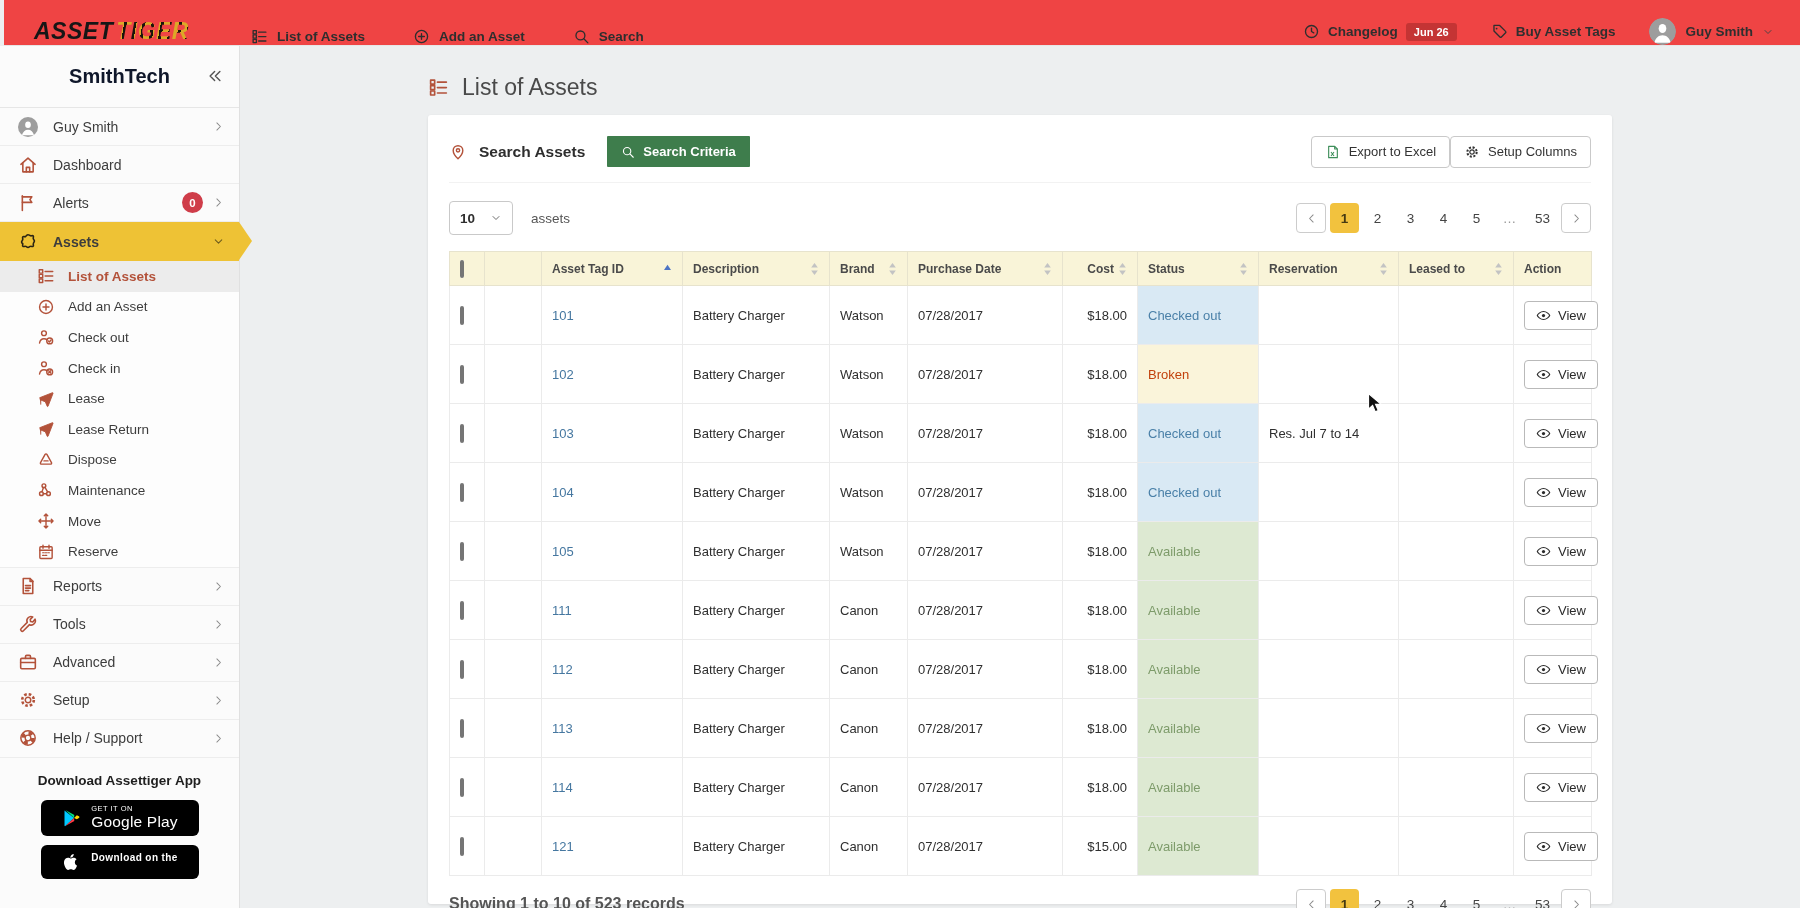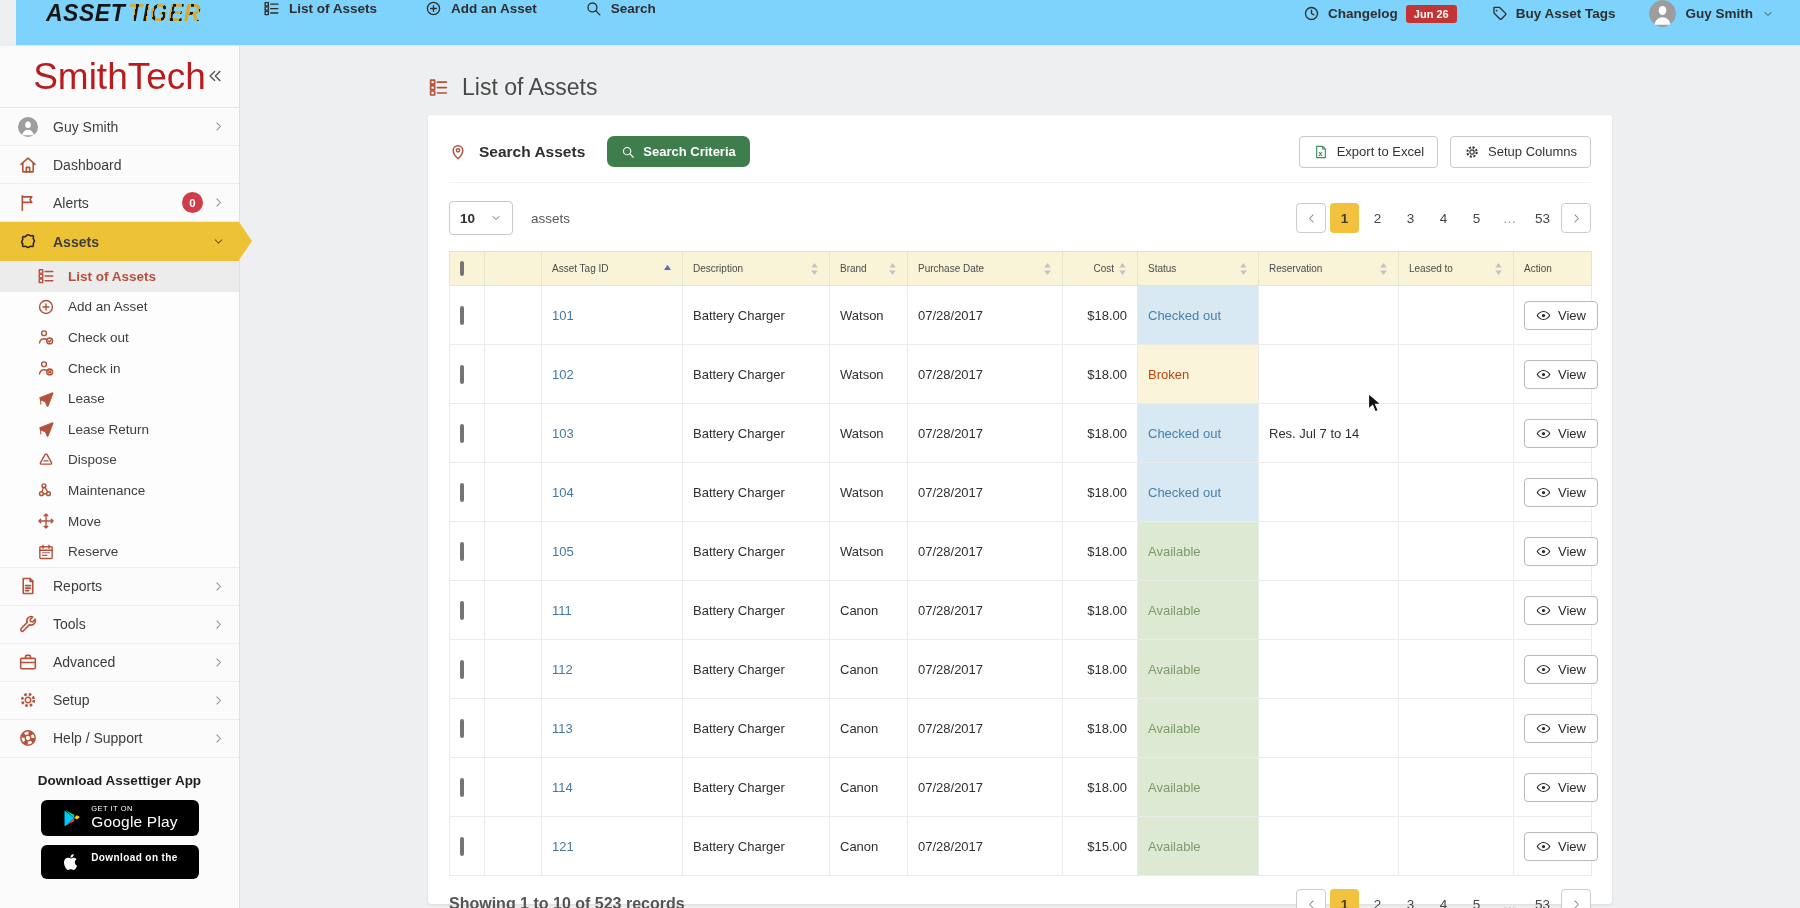--- a/index.html
+++ b/index.html
@@ -7,23 +7,23 @@
   body {
     position: relative; overflow: hidden;
     background: #edeff0;
     font-family: "Liberation Sans", sans-serif;
     color: #2f2f2f;
   }
   svg { display:block; }
 
   
   .topbar {
-    position:absolute; top:0; left:16px; right:0; height:46px;
-    background:#7dd3fc; border-bottom:1px solid #e6e6e6;
-    display:flex; align-items:flex-start; padding:0 26px 0 30px; z-index:30;
+    position:absolute; top:0; left:4px; right:0; height:46px;
+    background:#ef4444; border-bottom:1px solid #e6e6e6;
+    display:flex; align-items:flex-end; padding:0 26px 0 30px; z-index:30;
   }
   .logo { display:flex; align-items:baseline; font-style:italic; font-weight:900; font-size:23px; letter-spacing:.5px; margin-right:62px; }
   .logo .asset { color:#161616; }
   .logo .tiger {
     margin-left:3px; color:#cf9c1d;
     background:repeating-linear-gradient(100deg,#1a140a 0 3px,#dca827 3px 9px,#1a140a 9px 12px,#dca827 12px 18px);
     -webkit-background-clip:text; background-clip:text; -webkit-text-fill-color:transparent;
   }
   .top-nav { display:flex; gap:48px; }
   .top-nav-item { display:flex; align-items:center; gap:9px; font-size:13.5px; font-weight:700; color:#2e2e2e; cursor:pointer; }
@@ -34,21 +34,21 @@
   .date-badge { background:#c43434; color:#fff; font-size:11px; font-weight:700; padding:3px 8px; border-radius:3px; }
   .buytags { display:flex; align-items:center; gap:8px; font-size:13.5px; font-weight:700; cursor:pointer; }
   .buytags .t-icon svg { width:17px; height:17px; }
   .userbox { display:flex; align-items:center; gap:9px; font-size:13.5px; font-weight:700; cursor:pointer; }
   .avatar { width:27px; height:27px; border-radius:50%; overflow:hidden; }
   .userbox .chev-dn svg { width:12px; height:12px; color:#444; }
 
   
   .sidebar { position:absolute; top:46px; left:0; width:240px; height:862px; background:#fbfbfb; border-right:1px solid #e0e0e0; z-index:20; overflow:visible; }
   .side-header { height:62px; display:flex; align-items:center; justify-content:center; position:relative; border-bottom:1px solid #e6e6e6; }
-  .side-title { font-size:37px; font-weight:400; color:#b91c1c; }
+  .side-title { font-size:20px; font-weight:700; color:#0f172a; }
   .collapse-btn { position:absolute; right:15px; top:21px; color:#555; cursor:pointer; }
   .collapse-btn svg { width:18px; height:18px; }
   .side-item { height:38px; display:flex; align-items:center; padding:0 14px 0 18px; border-bottom:1px solid #ededed; font-size:14px; color:#3d3d3d; background:#fbfbfb; cursor:pointer; }
   .s-icon { width:20px; height:20px; color:#b3523a; margin-right:15px; display:flex; align-items:center; justify-content:center; }
   .s-icon svg { width:20px; height:20px; }
   .s-label { flex:0 1 auto; }
   .chev { margin-left:auto; color:#8a8a8a; display:flex; }
   .chev svg { width:13px; height:13px; }
   .badge0 { min-width:21px; height:21px; border-radius:11px; background:#cf3d49; color:#fff; font-size:11.5px; font-weight:700; display:flex; align-items:center; justify-content:center; padding:0 6px; margin-left:auto; margin-right:9px; }
   .badge0 + .chev { margin-left:0; }
@@ -71,38 +71,38 @@
   .as-badge { width:158px; height:34px; align-items:flex-start; padding-top:7px; }
   .as-line { font-size:10px; font-weight:700; letter-spacing:.4px; }
 
   
   .page-title { position:absolute; left:428px; top:74px; display:flex; align-items:center; gap:13px; font-size:23px; color:#4a4a4a; z-index:5; }
   .page-title .pt-icon svg { width:21px; height:21px; color:#b3523a; }
   .card { position:absolute; left:428px; top:115px; width:1184px; height:789px; background:#fff; border-radius:3px; box-shadow:0 1px 3px rgba(0,0,0,.09); padding:6px 21px; z-index:5; }
   .search-row { height:62px; display:flex; align-items:center; border-bottom:1px solid #f2f2f2; }
   .pin-icon svg { width:18px; height:18px; color:#b3523a; }
   .search-title { font-size:15.5px; font-weight:700; color:#2e2e2e; margin:0 22px 0 12px; }
-  .btn-green { display:flex; align-items:center; gap:8px; background:#3e7d4c; color:#fff; font-size:13px; font-weight:700; padding:8px 14px; border-radius:7px; border:none; cursor:pointer; }
+  .btn-green { display:flex; align-items:center; gap:8px; background:#3e7d4c; color:#fff; font-size:13px; font-weight:700; padding:8px 14px; border-radius:1px; border:none; cursor:pointer; }
   .btn-green svg { width:14px; height:14px; }
-  .right-btns { margin-left:auto; display:flex; gap:12px; }
+  .right-btns { margin-left:auto; display:flex; }
   .btn-light { display:flex; align-items:center; gap:8px; background:#fff; border:1px solid #c9c9c9; border-radius:4px; padding:7px 13px; font-size:13px; color:#333; cursor:pointer; }
   .btn-light svg { width:16px; height:16px; }
   .controls-row { display:flex; align-items:center; padding:18px 0 16px; }
   .select-box { width:64px; height:34px; border:1px solid #c9c9c9; border-radius:4px; display:flex; align-items:center; justify-content:space-between; padding:0 10px; font-size:13.5px; font-weight:700; color:#2e2e2e; background:#fff; cursor:pointer; }
   .select-box svg { width:12px; height:12px; color:#666; }
   .assets-label { margin-left:18px; font-size:13.5px; color:#555; }
   .pagi { display:flex; align-items:center; gap:4px; margin-left:auto; }
   .pg-btn { width:30px; height:30px; border:1px solid #ccc; border-radius:4px; background:#fff; display:flex; align-items:center; justify-content:center; color:#8a8a8a; cursor:pointer; }
   .pg-btn svg { width:13px; height:13px; }
   .pg-num { min-width:29px; height:30px; display:flex; align-items:center; justify-content:center; font-size:13.5px; color:#444; cursor:pointer; border-radius:4px; }
   .pg-num.active { background:#f2c23e; font-weight:700; color:#453a12; }
   .pg-dots { color:#999; cursor:default; }
 
   table { width:1142px; border-collapse:collapse; table-layout:fixed; font-size:13px; color:#2f2f2f; }
-  thead th { background:#f9f4d8; height:34px; font-size:10px; font-weight:400; color:#4a4a4a; text-align:left; padding:0 10px; border:1px solid #e7e3cd; }
+  thead th { background:#f9f4d8; height:34px; font-size:12px; font-weight:700; color:#4a4a4a; text-align:left; padding:0 10px; border:1px solid #e7e3cd; }
   .th-inner { display:flex; align-items:center; justify-content:space-between; gap:4px; }
   .th-inner.right { justify-content:flex-end; }
   .th-inner.right .th-txt { order:0; } .th-inner.right .sort { order:1; }
   .sort svg { width:9px; height:14px; }
   tbody td { height:59px; border:1px solid #ebebeb; padding:0 10px; background:#fff; }
   td.c-cost, th.c-cost { text-align:right; }
   .checkbox { width:17px; height:17px; border:2px solid #757575; border-radius:2px; background:#fff; margin:0 auto; cursor:pointer; }
   .id-link { color:#4577a0; cursor:pointer; }
   .view-btn { display:inline-flex; align-items:center; gap:7px; border:1px solid #b9b9b9; border-radius:4px; background:#fff; padding:6px 11px; font-size:13px; color:#2b2b2b; cursor:pointer; }
   .view-btn svg { width:15px; height:15px; }

